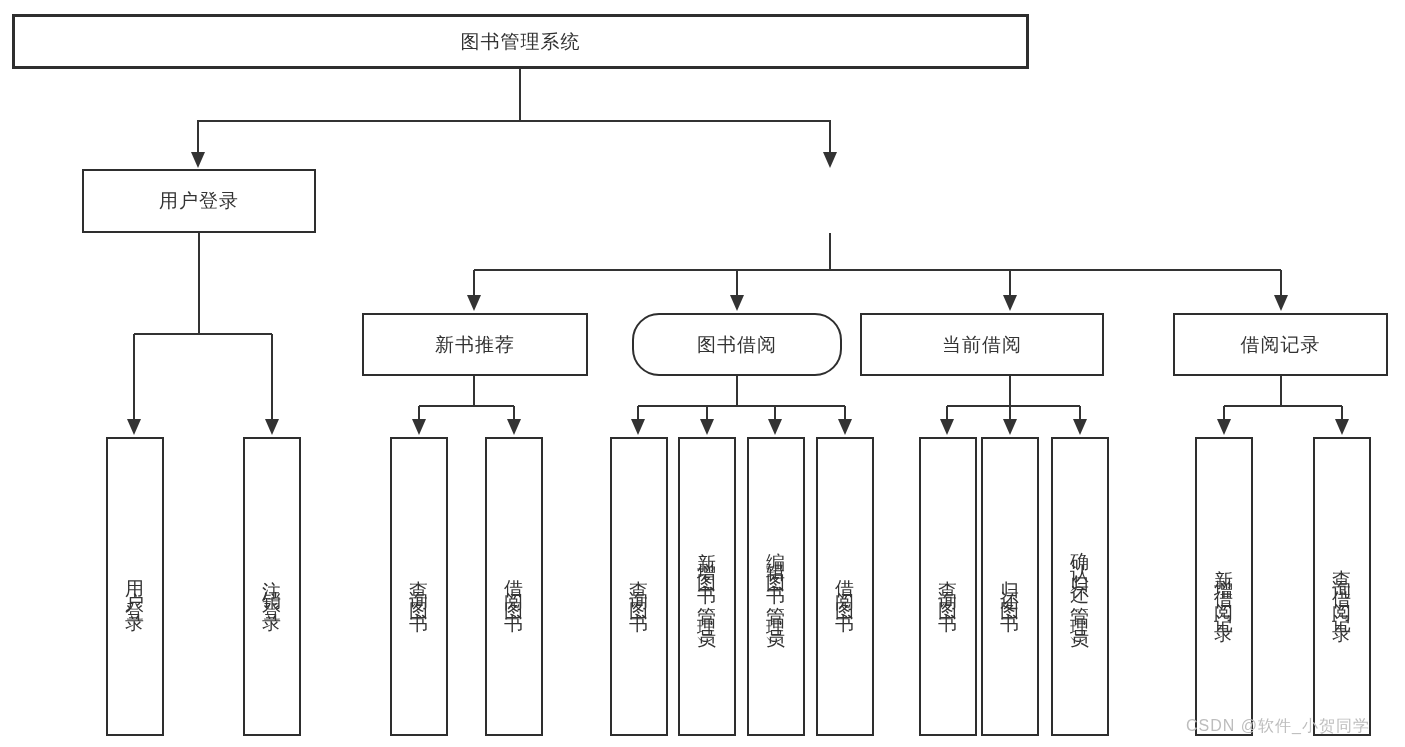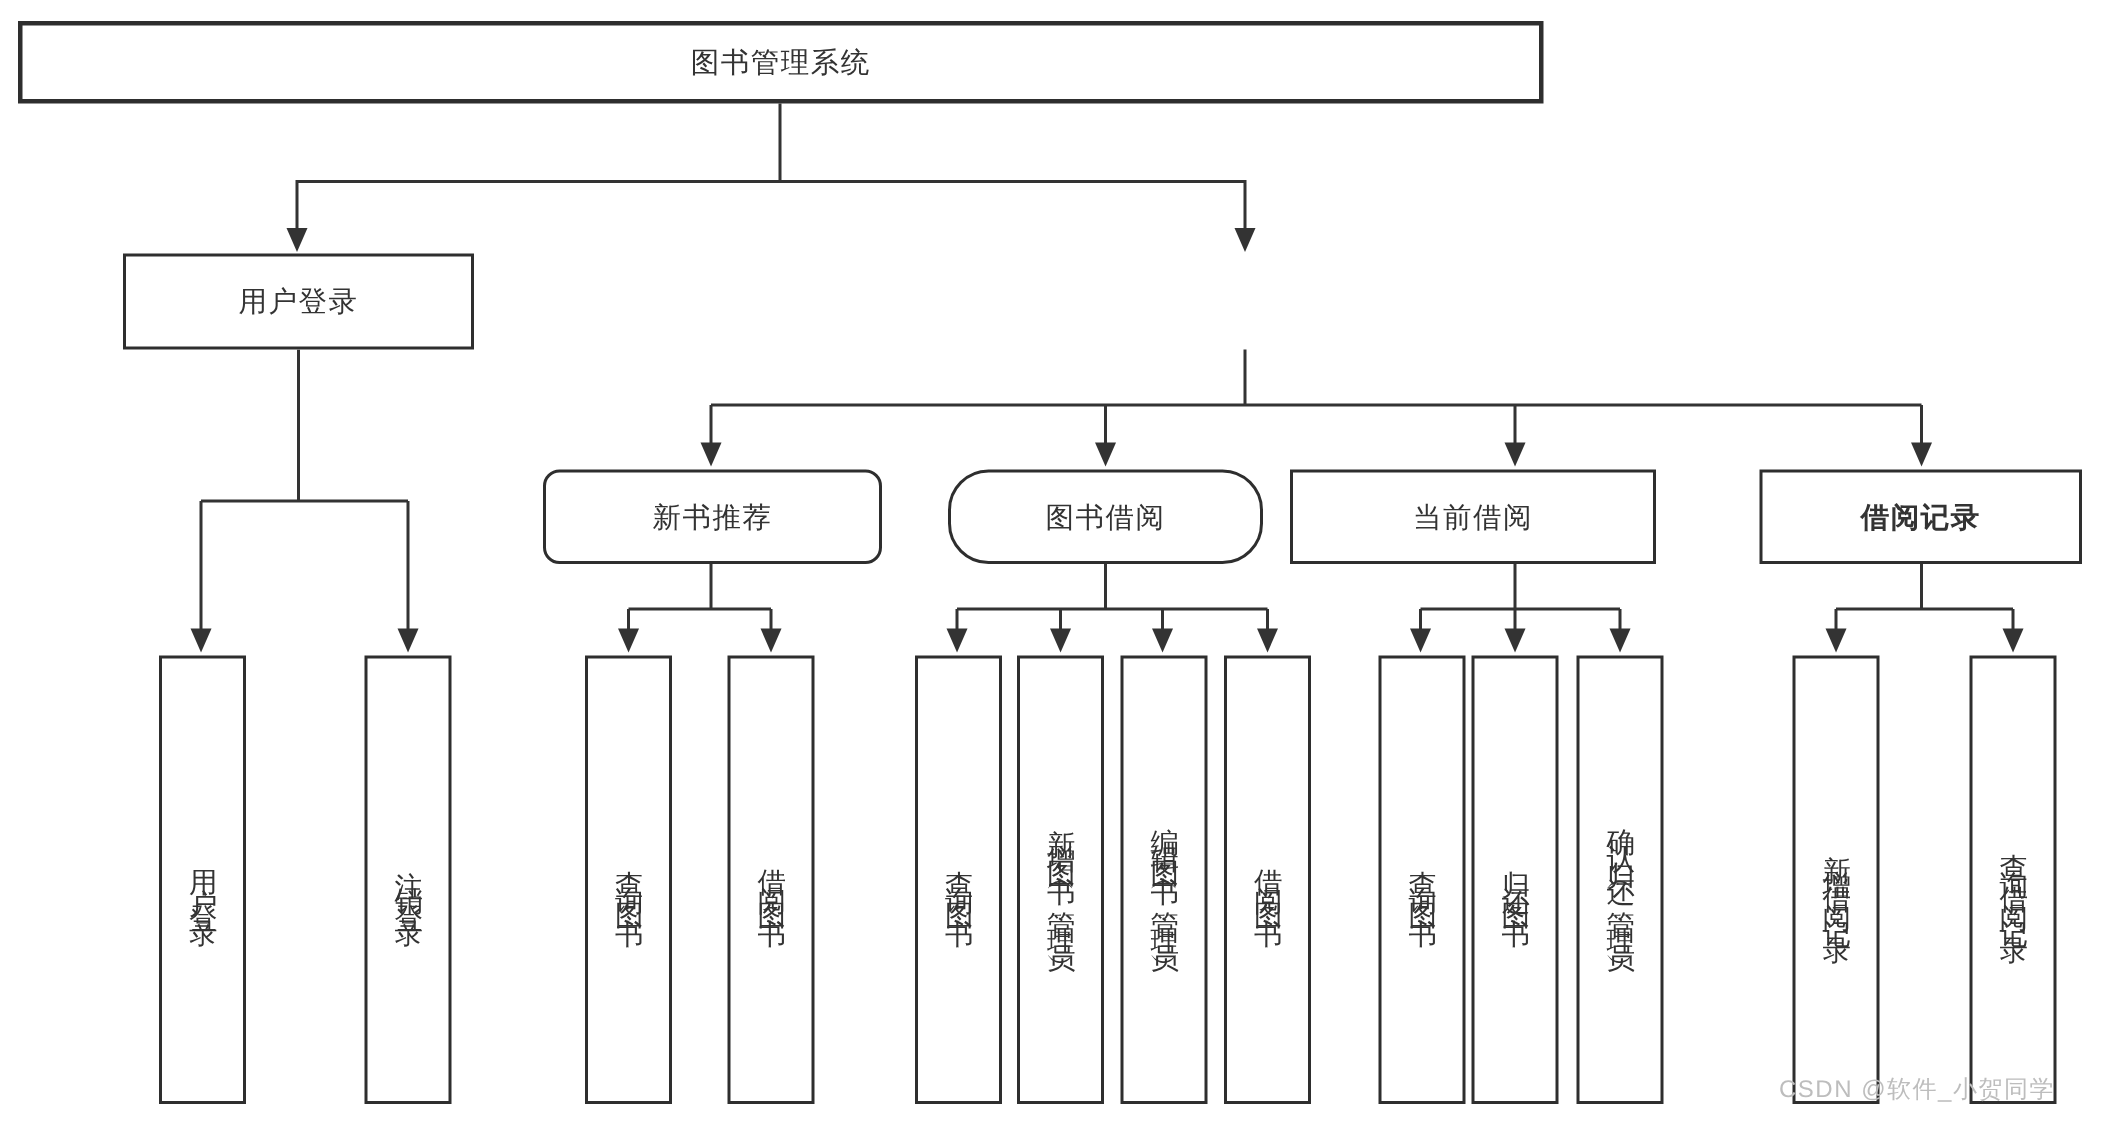--- a/index.html
+++ b/index.html
@@ -35,24 +35,24 @@
     justify-content: center;
     font-size: 19px;
     letter-spacing: 1px;
     z-index: 2;
   }
   .node.root    { left: 12px;   top: 14px;  width: 1017px; height: 55px; border-width: 3px; }
   .node.lvl2    { top: 169px; height: 64px; }
   .node.user    { left: 82px;  width: 234px; }
   .node.mgmt    { left: 713px; width: 234px; }
   .node.lvl3    { top: 313px; height: 63px; }
-  .node.rec     { left: 362px;  width: 226px; border-radius: 11px; }
+  .node.rec     { left: 362px;  width: 226px; }
   .node.bb      { left: 632px;  width: 210px; border-radius: 27px; }
   .node.cb      { left: 860px;  width: 244px; font-family: Liberation Mono, monospace; }
-  .node.br      { left: 1173px; width: 215px; font-weight: bold; }
+  .node.br      { left: 1173px; width: 215px; }
   .node.leaf    { top: 437px; height: 299px; width: 58px; }
   .leaf .vtext {
     writing-mode: vertical-rl;
     text-orientation: mixed;
     letter-spacing: 11px;
     line-height: 1;
     white-space: nowrap;
   }
   .lf-a1 { left: 106px; }
   .lf-a2 { left: 243px; }

